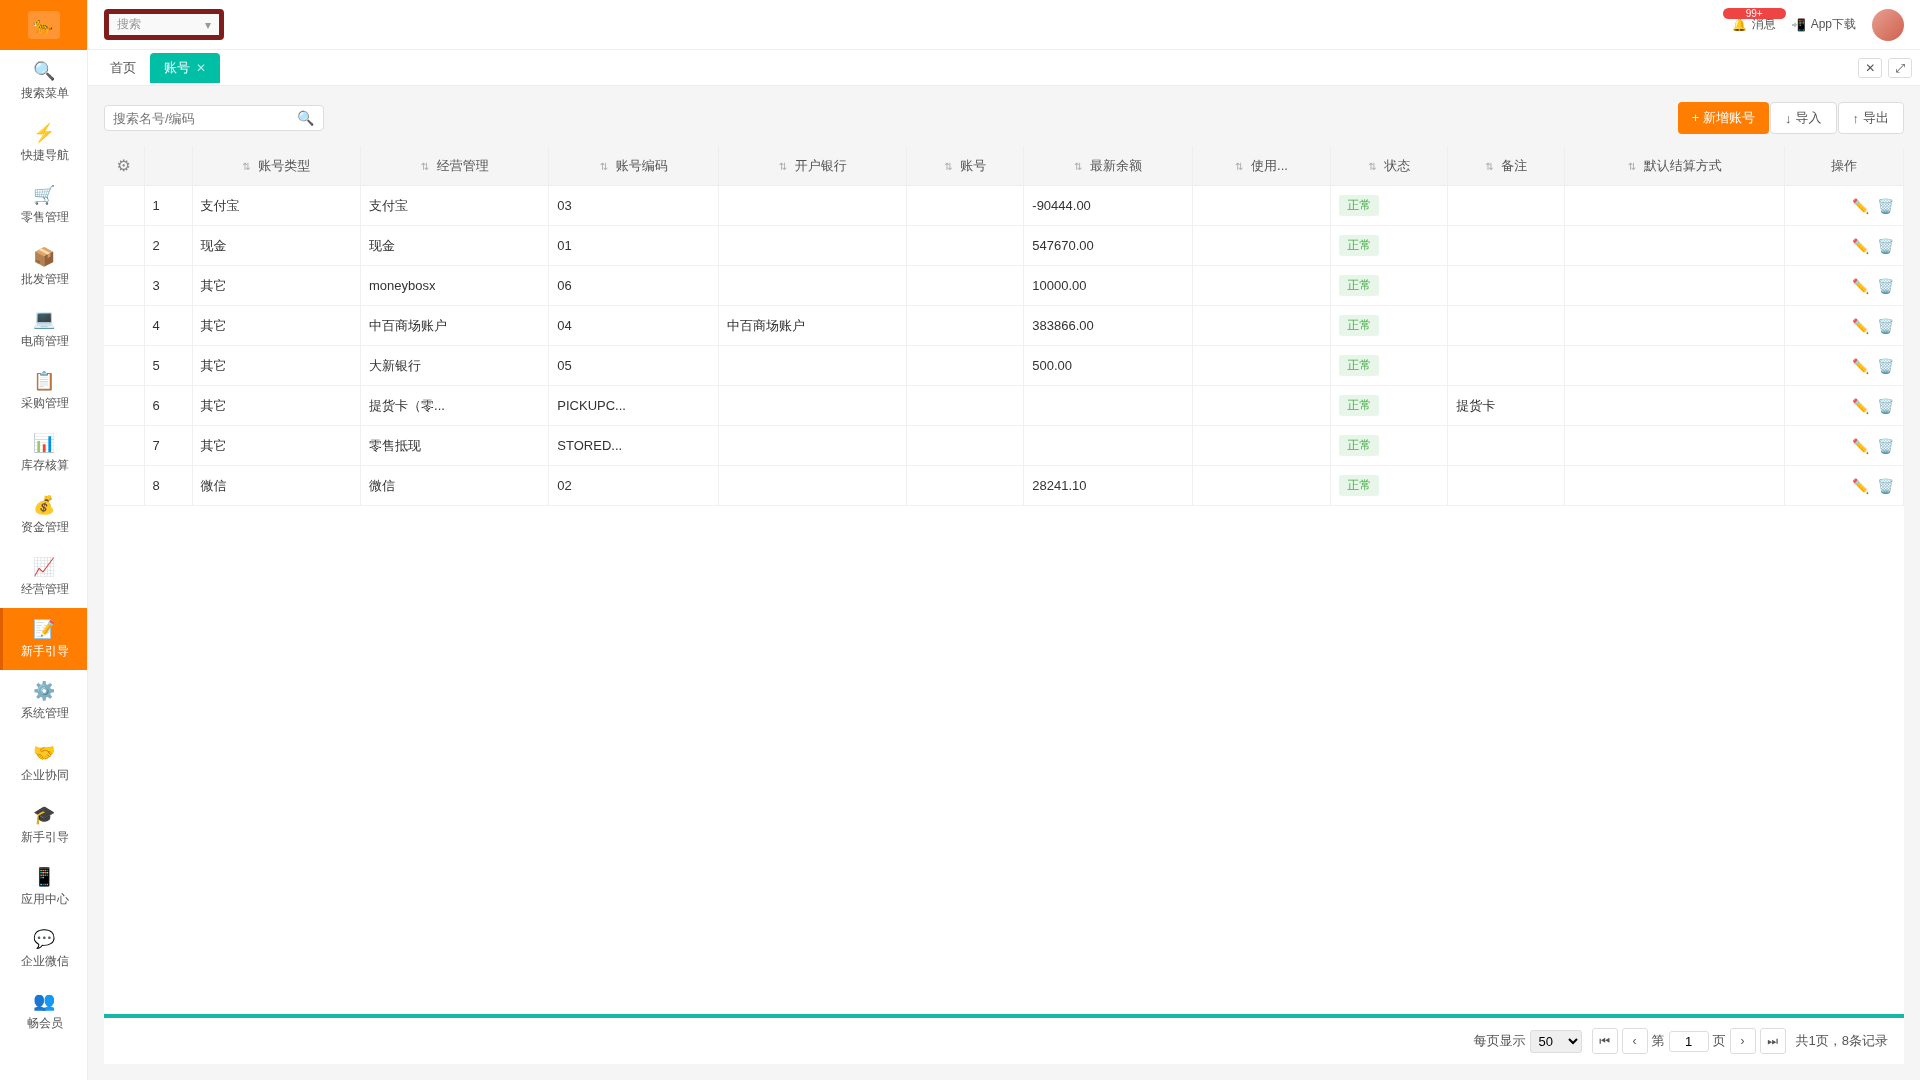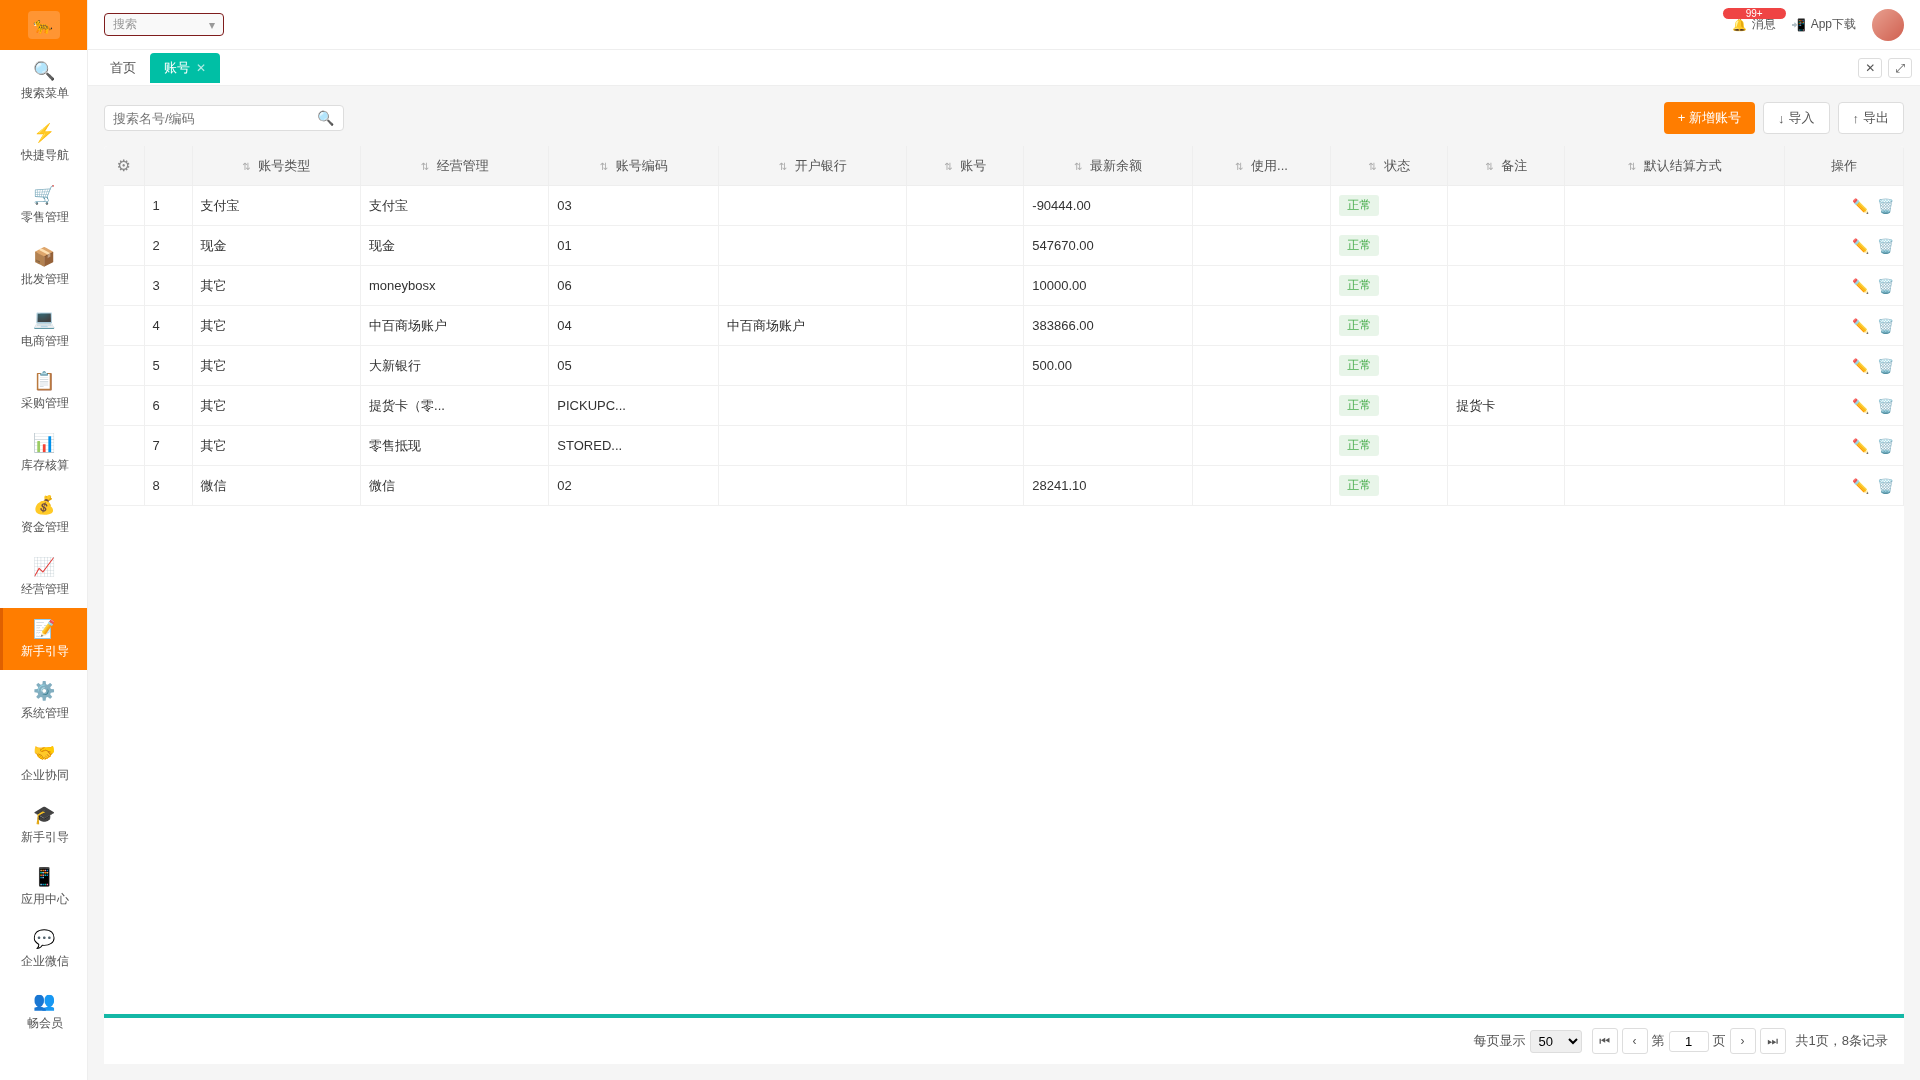--- a/index.html
+++ b/index.html
@@ -65,21 +65,21 @@
       display: flex;
       align-items: center;
       padding: 0 16px;
       justify-content: space-between;
       border-bottom: 1px solid #eee;
     }
     .topbar-left { display: flex; align-items: center; gap: 16px; }
     .topbar-search {
       display: flex;
       align-items: center;
-      border: 1px solid #7f1d1d;
+      border: 5px solid #7f1d1d;
       border-radius: 4px;
       padding: 2px 8px;
       font-size: 12px;
       color: #999;
       background: #f9f9f9;
       width: 120px;
     }
     .topbar-right { display: flex; align-items: center; gap: 16px; }
     .msg-btn {
       display: flex;
@@ -171,31 +171,31 @@
       justify-content: space-between;
       margin-bottom: 12px;
     }
     .search-box {
       display: flex;
       align-items: center;
       border: 1px solid #ddd;
       border-radius: 4px;
       background: white;
       padding: 4px 8px;
-      width: 240px;
+      width: 220px;
     }
     .search-box input {
       border: none;
       outline: none;
       font-size: 13px;
       color: #333;
       width: 100%;
     }
     .search-icon { color: #aaa; font-size: 14px; cursor: pointer; }
-    .action-btns { display: flex; gap: 8px; }
+    .action-btns { display: flex; gap: 1px; }
     .btn-primary {
       background: #ff7d00;
       color: white;
       border: none;
       border-radius: 4px;
       padding: 6px 14px;
       font-size: 13px;
       cursor: pointer;
       display: flex;
       align-items: center;

